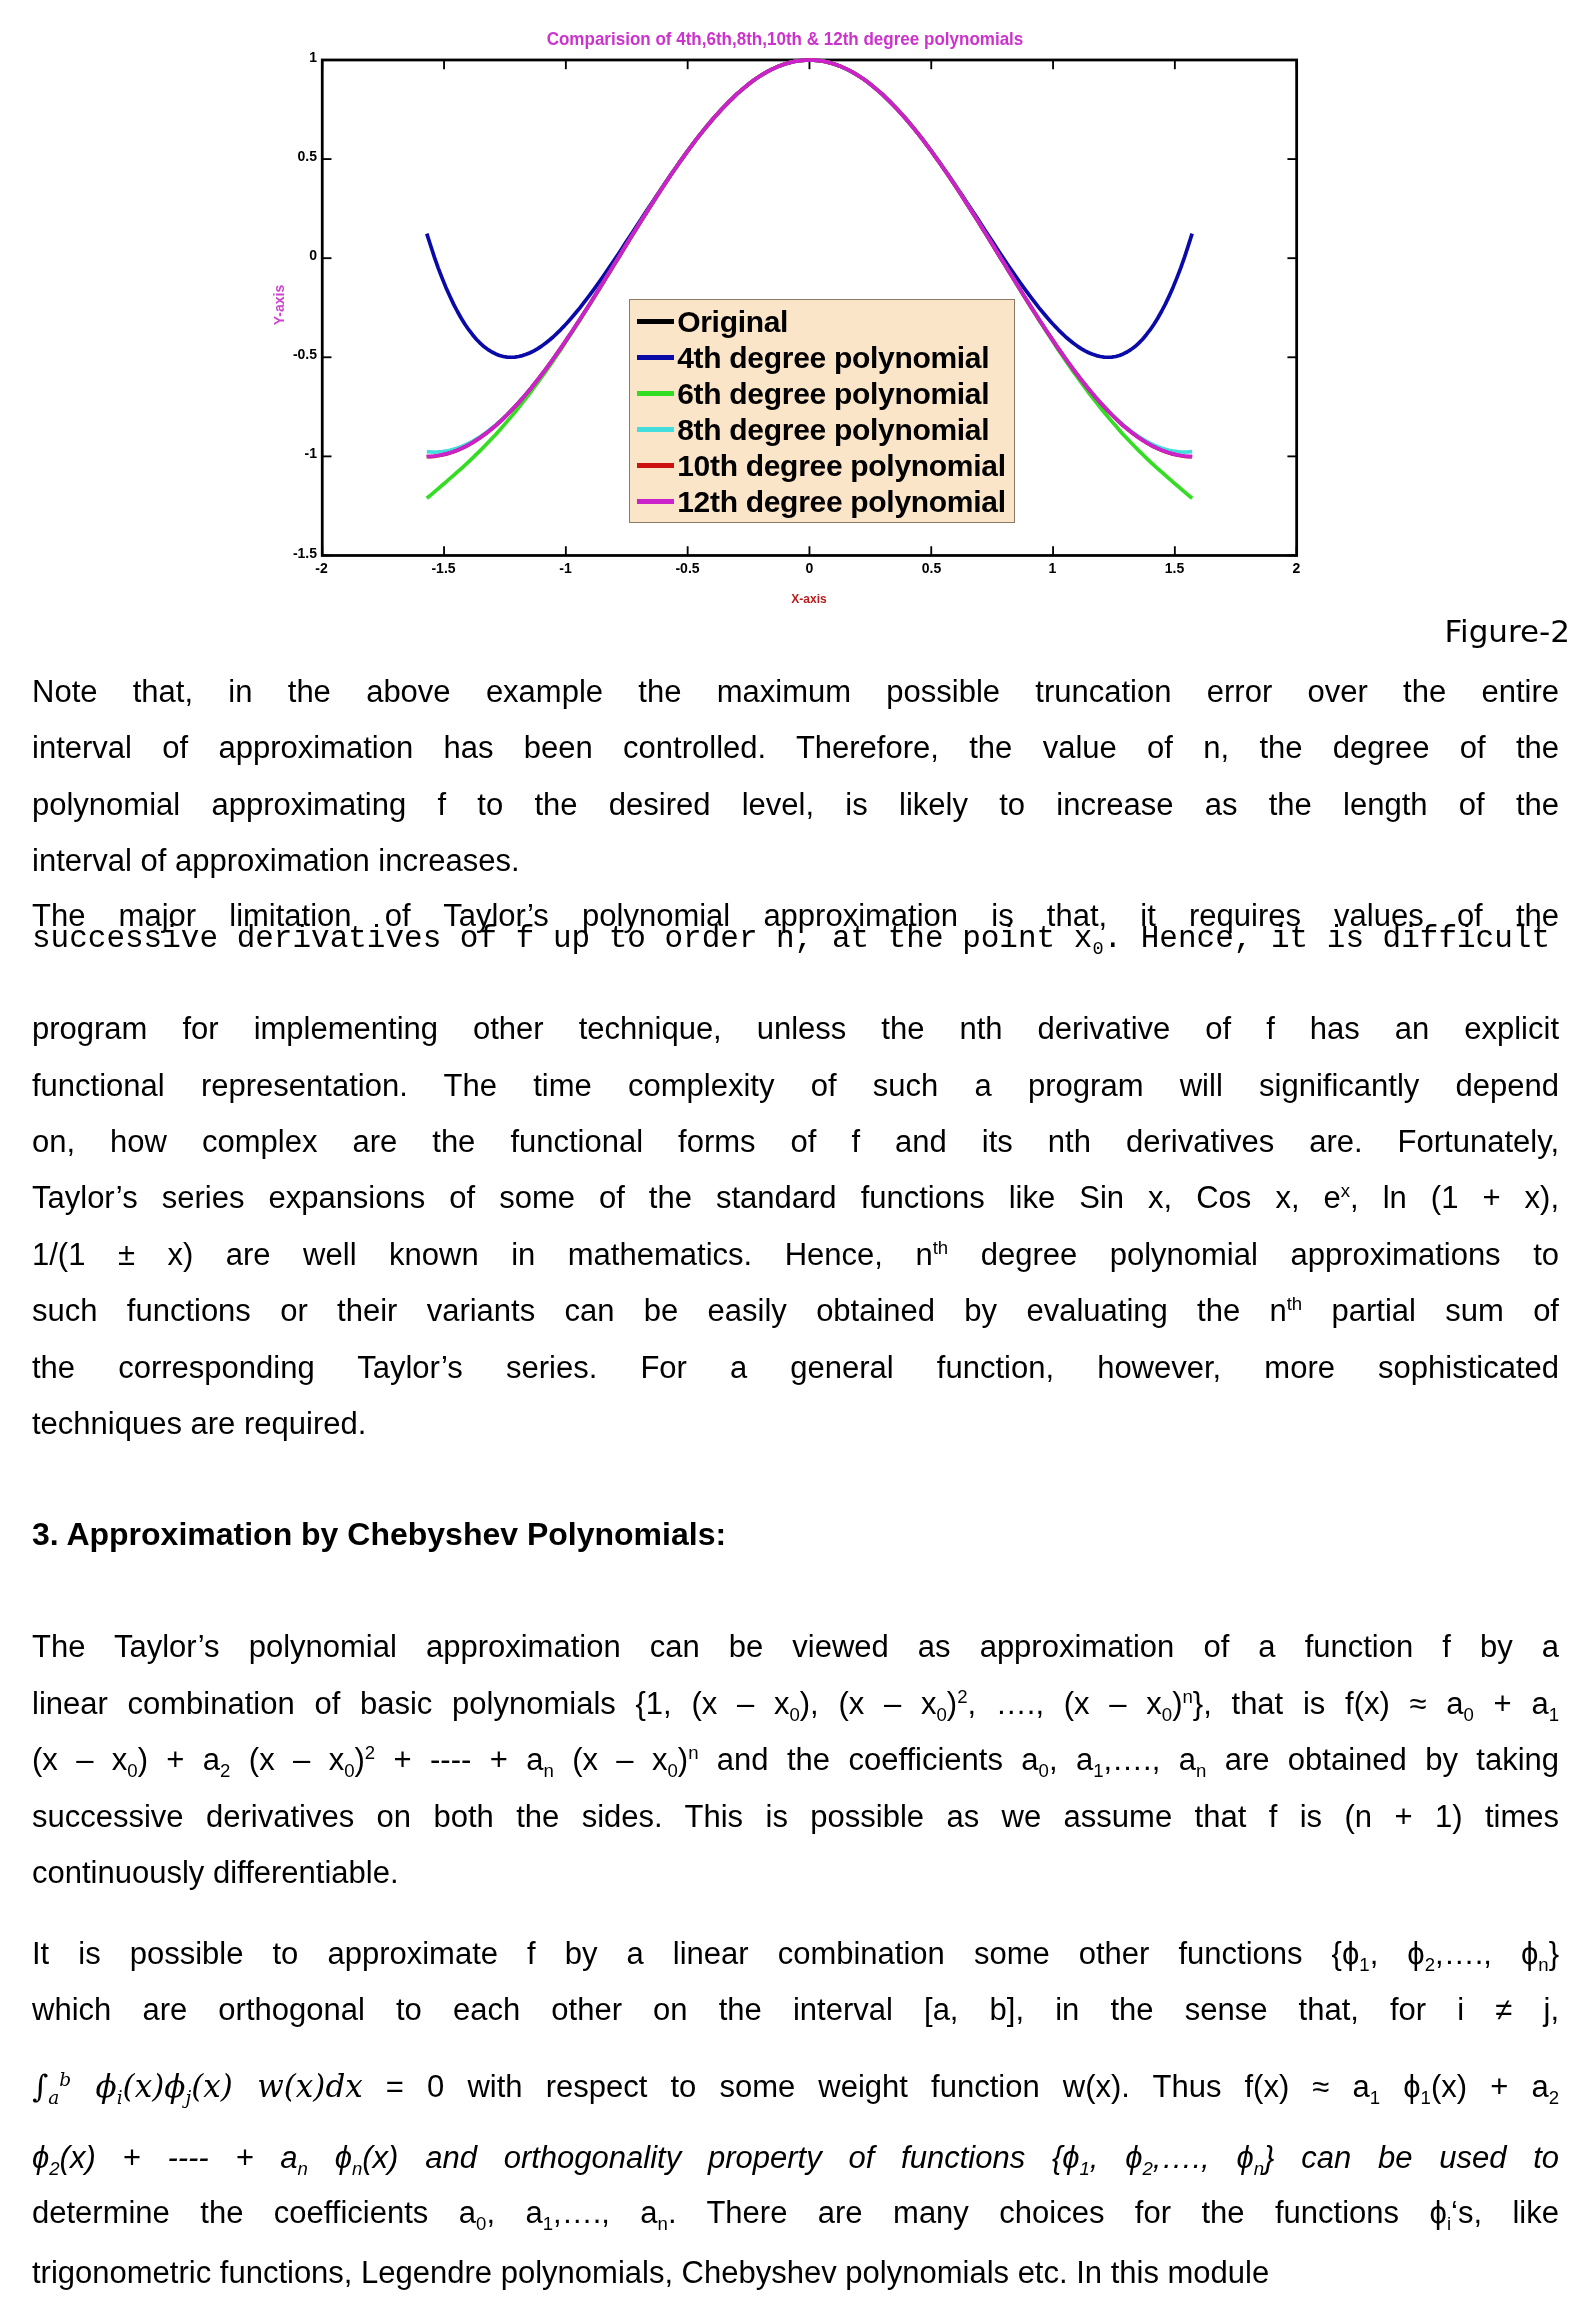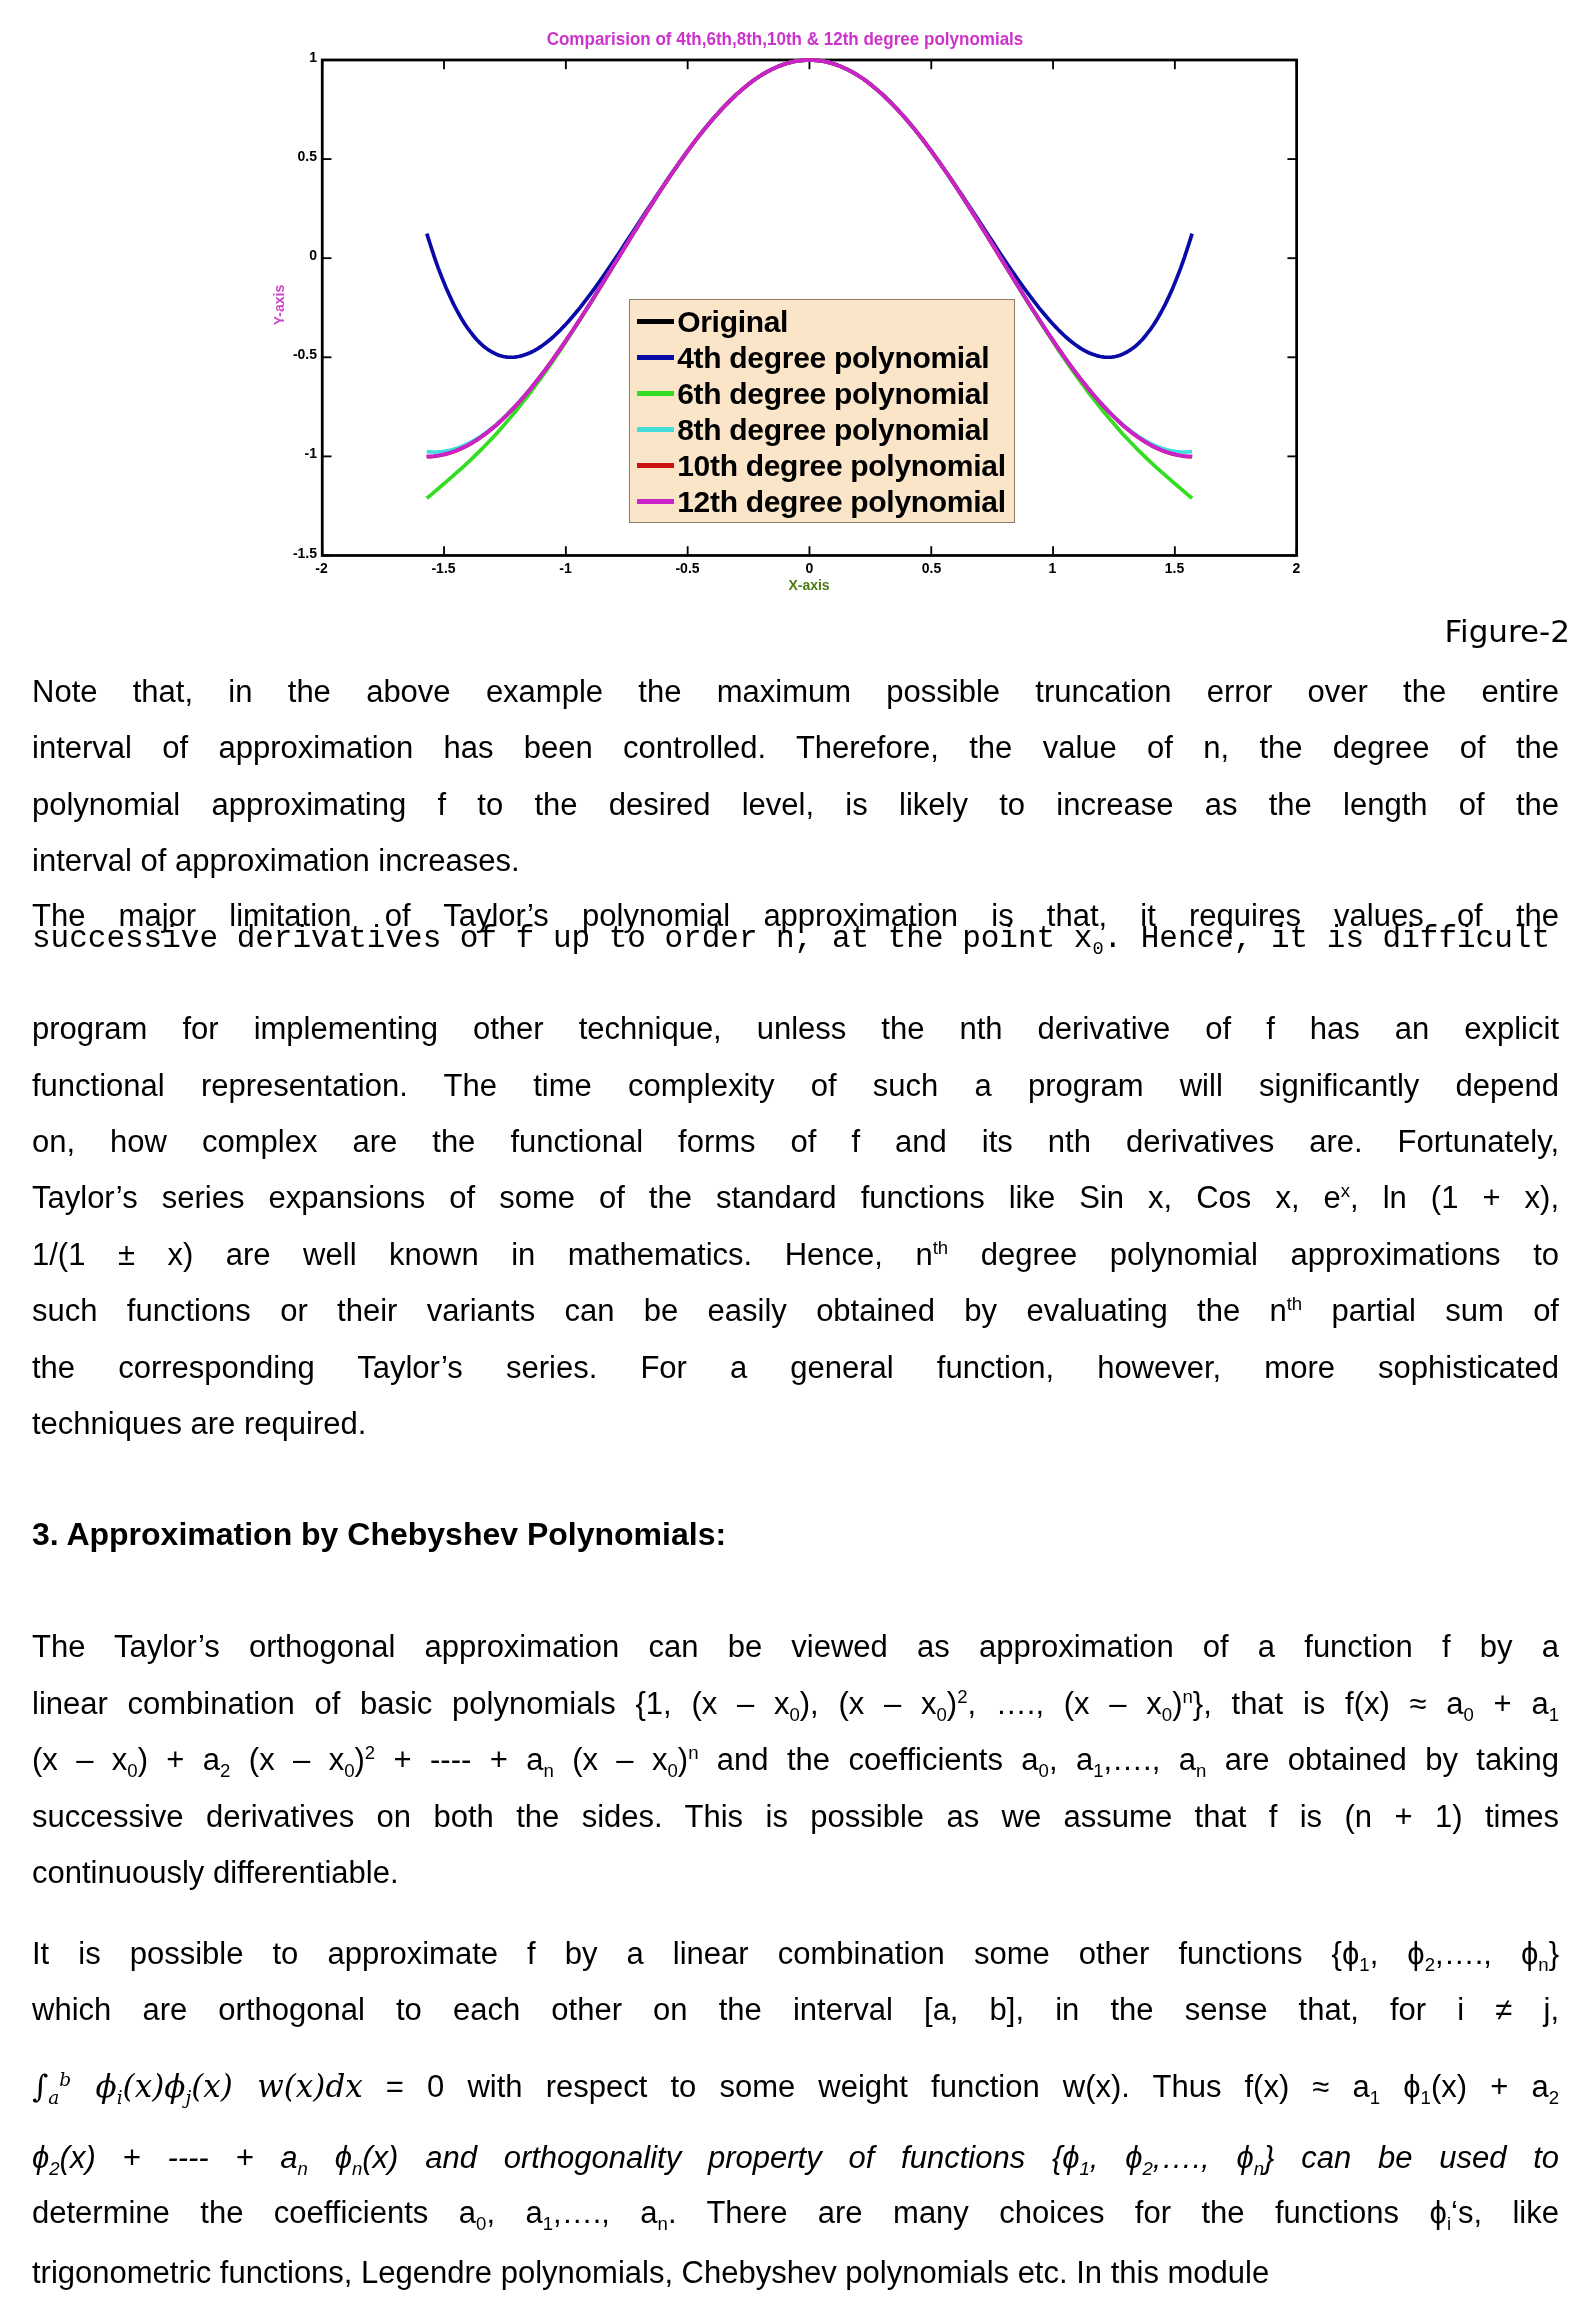--- a/index.html
+++ b/index.html
@@ -1,20 +1,20 @@
 <!DOCTYPE html>
 <html style="font-size:14.8px"><head>
 <meta charset="utf-8">
 <style>
   html, body { margin:0; padding:0; background:#ffffff; }
   body { width:1570px; height:2317px; position:relative; overflow:hidden; font-family:"Liberation Sans", sans-serif; color:#000; }
   #figure { position:absolute; left:0; top:0; width:1570px; height:609px; }
   #figure svg { position:absolute; left:0; top:0; }
   .chart-title { position:absolute; top:28px; left:0; width:1570px; text-align:center; font-family:"Liberation Sans", sans-serif; font-weight:bold; font-size:18.5px; color:#cc33cc; transform:scaleX(0.92); }
-  .axis-label-x { position:absolute; top:577px; left:763px; width:92px; text-align:center; font-weight:bold; font-size:14px; color:#4d7c0f; }
+  .axis-label-x { position:absolute; top:592px; left:763px; width:92px; text-align:center; font-weight:bold; font-size:12px; color:#b91c1c; }
   .axis-label-y { position:absolute; left:242px; top:297px; width:74px; text-align:center; font-weight:bold; font-size:14px; color:#cc44cc; transform:rotate(-90deg); }
   .tick-x { position:absolute; top:560px; width:55px; text-align:center; font-weight:bold; font-size:14px; }
   .tick-y { position:absolute; width:37px; text-align:right; font-weight:bold; font-size:14px; }
   .legend { position:absolute; left:617px; top:299px; width:386px; height:224px; background:#fbe5c9; border:0.9px solid #8a7a66; box-sizing:border-box; padding:3.7px 0 0 7.4px;margin-left:12px; }
   .legend-item { height:36px; display:flex; align-items:center; }
   .legend-swatch { width:37px; height:4.6px; margin-right:2.8px; }
   .legend-label { font-family:"Liberation Sans", sans-serif; font-size:30px; font-weight:bold; line-height:1; letter-spacing:-0.3px; }
   .caption { position:absolute; left:0; width:1570px; top:613px; text-align:right; font-family:"DejaVu Sans", sans-serif; font-size:31px; }
   .text-block { position:absolute; left:32px; width:1527px; }
   .line { position:absolute; left:0; width:1527px; height:46px; font-family:"Liberation Sans", sans-serif; font-size:31px; line-height:46px; white-space:nowrap; text-align:justify; text-align-last:justify; }
@@ -131,21 +131,21 @@
       <div class="line" style="top: 1006px;">program for implementing other technique, unless the nth derivative of f has an explicit</div>
       <div class="line" style="top: 1063px;">functional representation. The time complexity of such a program will significantly depend</div>
       <div class="line" style="top: 1119px;">on, how complex are the functional forms of f and its nth derivatives are. Fortunately,</div>
       <div class="line" style="top: 1175px;">Taylor’s series expansions of some of the standard functions like Sin x, Cos x, e<sup>x</sup>, ln (1 + x),</div>
       <div class="line" style="top: 1232px;">1/(1 ± x) are well known in mathematics. Hence, n<sup>th</sup> degree polynomial approximations to</div>
       <div class="line" style="top: 1288px;">such functions or their variants can be easily obtained by evaluating the n<sup>th</sup> partial sum of</div>
       <div class="line" style="top: 1345px;">the corresponding Taylor’s series. For a general function, however, more sophisticated</div>
       <div class="line last" style="top: 1401px;">techniques are required.</div>
     </div>
     <div class="text-block">
-      <div class="line" style="top: 1624px;">The Taylor’s orthogonal approximation can be viewed as approximation of a function f by a</div>
+      <div class="line" style="top: 1624px;">The Taylor’s polynomial approximation can be viewed as approximation of a function f by a</div>
       <div class="line" style="top: 1681px;">linear combination of basic polynomials {1, (x – x<sub>0</sub>), (x – x<sub>0</sub>)<sup>2</sup>, …., (x – x<sub>0</sub>)<sup>n</sup>}, that is f(x) ≈ a<sub>0</sub> + a<sub>1</sub></div>
       <div class="line" style="top: 1737px;">(x – x<sub>0</sub>) + a<sub>2</sub> (x – x<sub>0</sub>)<sup>2</sup> + ---- + a<sub>n</sub> (x – x<sub>0</sub>)<sup>n</sup> and the coefficients a<sub>0</sub>, a<sub>1</sub>,…., a<sub>n</sub> are obtained by taking</div>
       <div class="line" style="top: 1794px;">successive derivatives on both the sides. This is possible as we assume that f is (n + 1) times</div>
       <div class="line last" style="top: 1850px;">continuously differentiable.</div>
     </div>
     <div class="text-block">
       <div class="line" style="top: 1931px;">It is possible to approximate f by a linear combination some other functions {ϕ<sub>1</sub>, ϕ<sub>2</sub>,…., ϕ<sub>n</sub>}</div>
       <div class="line" style="top: 1987px;">which are orthogonal to each other on the interval [a, b], in the sense that, for i ≠ j,</div>
       <div class="line" style="top: 2063px;"><span class="integral">∫<sub>a</sub><sup>b</sup> ϕ<sub>i</sub>(x)ϕ<sub>j</sub>(x) w(x)dx</span> = 0 with respect to some weight function w(x). Thus f(x) ≈ a<sub>1</sub> ϕ<sub>1</sub>(x) + a<sub>2</sub></div>
       <div class="line" style="top: 2135px; font-style: italic;">ϕ<sub>2</sub>(x) + ---- + a<sub>n</sub> ϕ<sub>n</sub>(x) and orthogonality property of functions {ϕ<sub>1</sub>, ϕ<sub>2</sub>,…., ϕ<sub>n</sub>}  can be used to</div>

